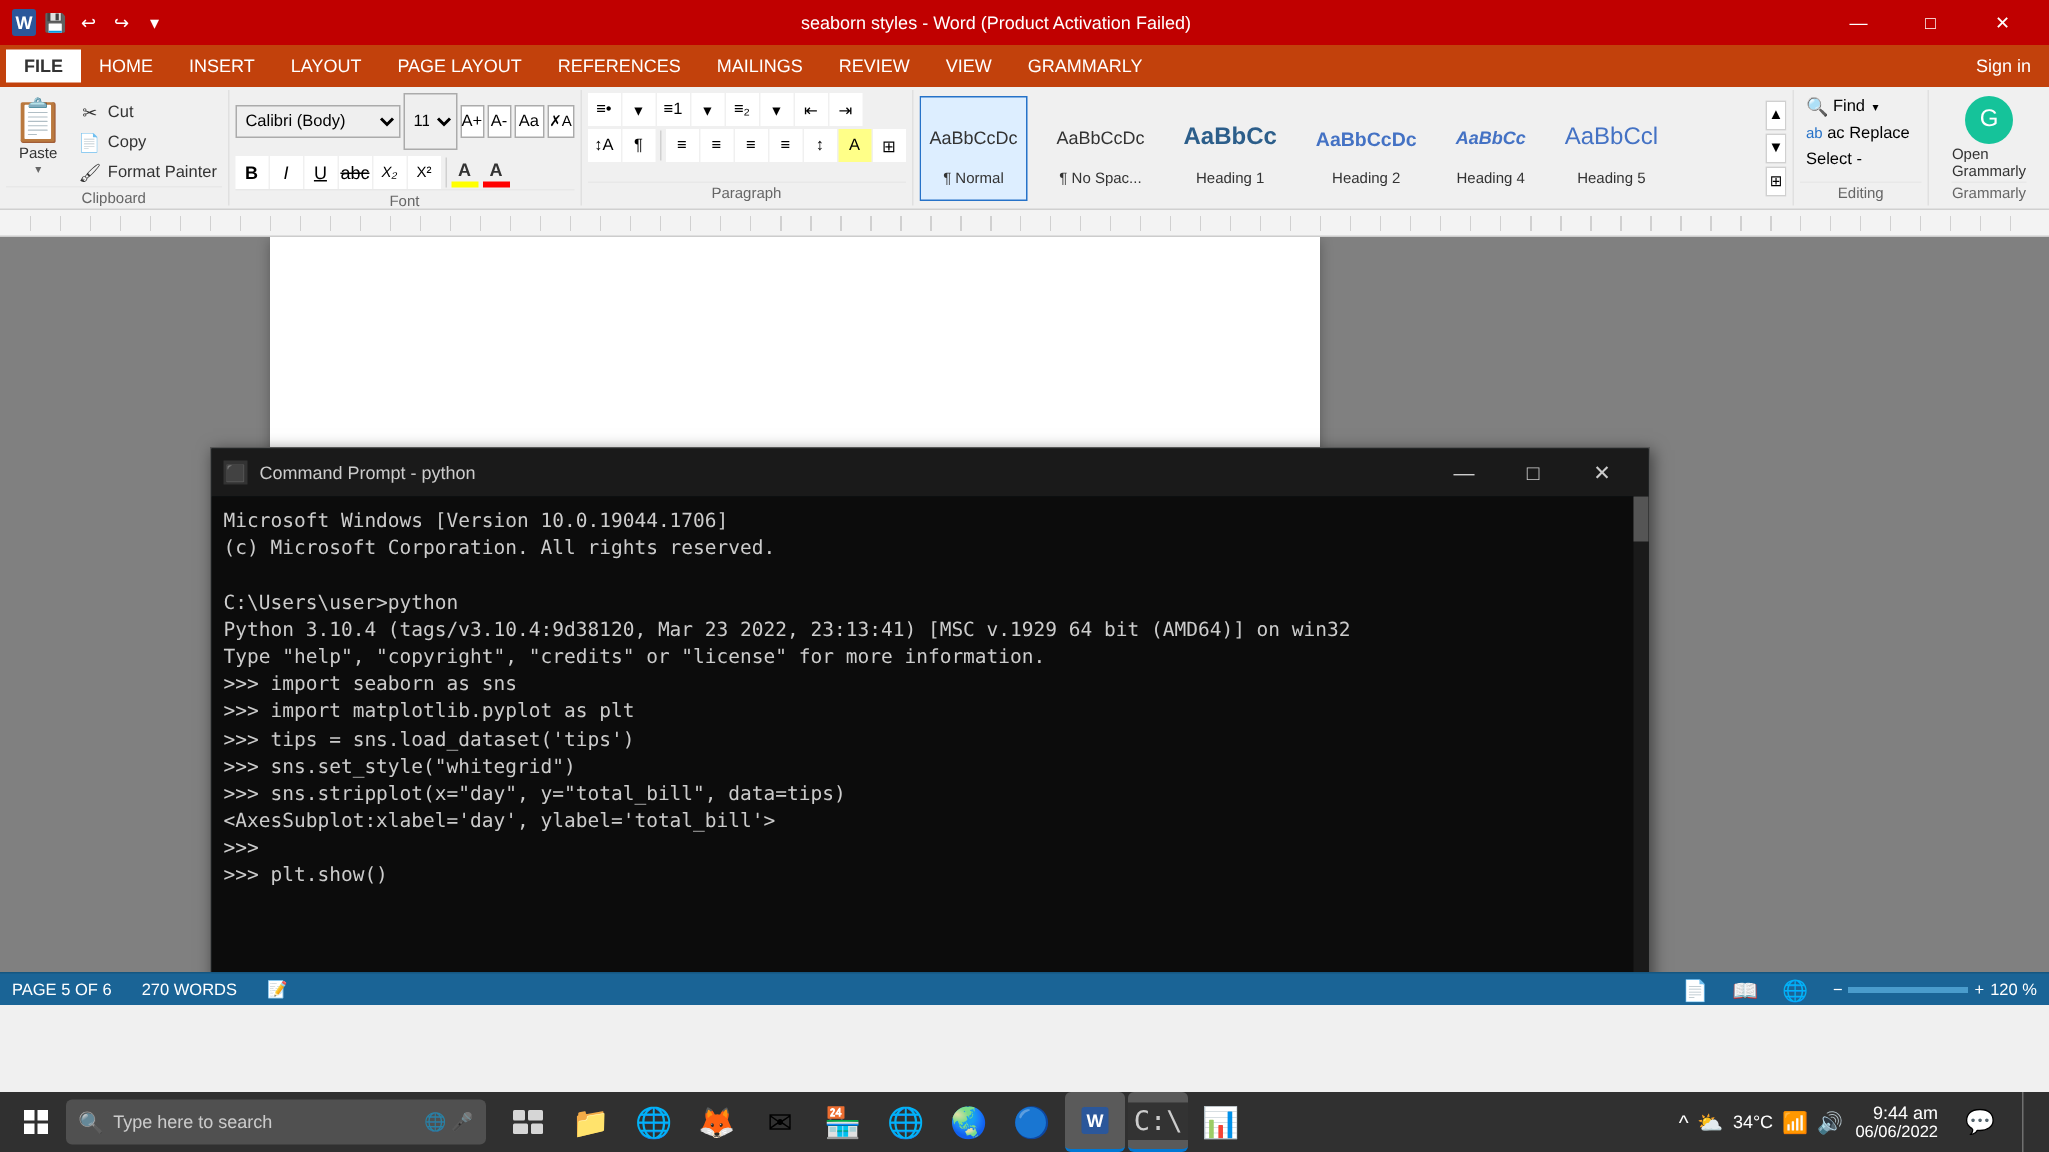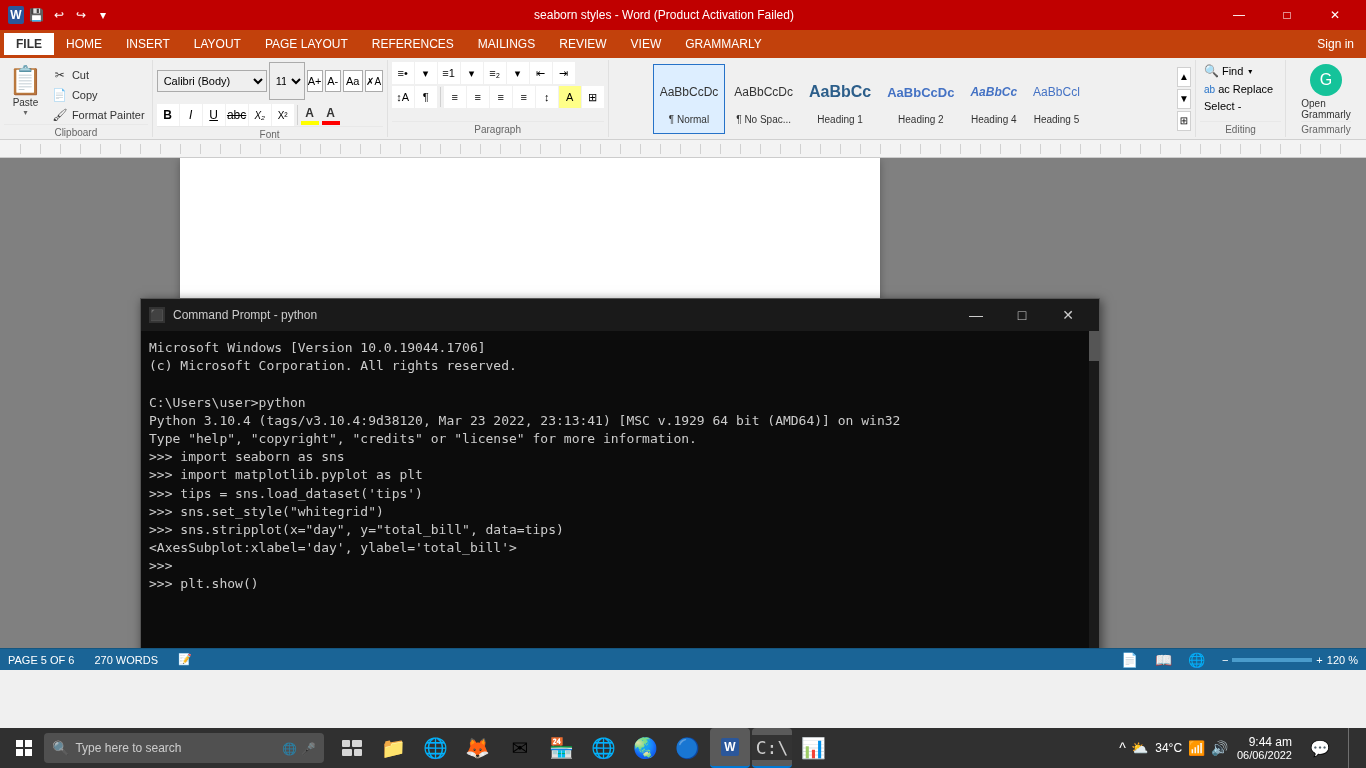--- a/index.html
+++ b/index.html
@@ -38,21 +38,21 @@
     .font-size-select { width: 36px; height: 38px; font-size: 11px; border: 1px solid #ababab; padding: 0 2px; }
     .font-size-btn { width: 16px; height: 22px; border: 1px solid #ababab; background: white; cursor: pointer; font-size: 11px; display: flex; align-items: center; justify-content: center; }
     .font-row2 { display: flex; align-items: center; gap: 1px; margin-top: 2px; }
     .fmt-btn { width: 22px; height: 22px; border: 1px solid transparent; background: white; cursor: pointer; font-size: 12px; display: flex; align-items: center; justify-content: center; }
     .fmt-btn.bold { font-weight: bold; }
     .fmt-btn.italic { font-style: italic; }
     .fmt-btn.underline { text-decoration: underline; }
     .fmt-btn.strike { text-decoration: line-through; }
     .para-row1 { display: flex; align-items: center; gap: 1px; }
     .para-btn { width: 22px; height: 22px; border: 1px solid transparent; background: white; cursor: pointer; font-size: 11px; display: flex; align-items: center; justify-content: center; }
-    .styles-gallery { display: flex; gap: 2px; align-items: flex-start; flex: 1; margin-left: 40px; }
+    .styles-gallery { display: flex; gap: 12px; align-items: flex-start; flex: 1; }
     .style-item { display: flex; flex-direction: column; align-items: center; padding: 2px 6px; cursor: pointer; border: 1px solid transparent; min-width: 60px; height: 70px; justify-content: center; }
     .style-item.active { border-color: #2672c8; background: #ddeeff; }
     .style-preview { font-size: 14px; font-weight: normal; color: #2c5e8a; height: 40px; display: flex; align-items: center; }
     .style-preview.normal { font-size: 12px; color: #333; }
     .style-preview.h1 { font-size: 16px; font-weight: bold; color: #2c5e8a; }
     .style-preview.h2 { font-size: 14px; font-weight: bold; color: #2c5e8a; }
     .style-preview.h3 { font-size: 13px; font-weight: bold; color: #2c5e8a; }
     .style-preview.title { font-size: 18px; color: #1a1a1a; }
     .style-name { font-size: 10px; color: #333; margin-top: 2px; }
     .styles-scroll { display: flex; flex-direction: column; justify-content: center; gap: 2px; }
@@ -267,21 +267,21 @@
           <div class="style-preview h2" style="font-size:13px; color:#4472c4;">AaBbCcDc</div>
           <div class="style-name">Heading 2</div>
         </div>
 
         <div class="style-item">
           <div class="style-preview h3" style="font-size:12px; color:#4472c4; font-style:italic;">AaBbCc</div>
           <div class="style-name">Heading 4</div>
         </div>
 
         <div class="style-item">
-          <div class="style-preview" style="font-size:12px; color:#4472c4;">AaBbCcl</div>
+          <div class="style-preview" style="font-size:16px; color:#4472c4;">AaBbCcl</div>
           <div class="style-name">Heading 5</div>
         </div>
 
       </div>
       <div class="styles-scroll">
         <div class="scroll-arrow">▲</div>
         <div class="scroll-arrow">▼</div>
         <div class="scroll-arrow">⊞</div>
       </div>
     </div>

